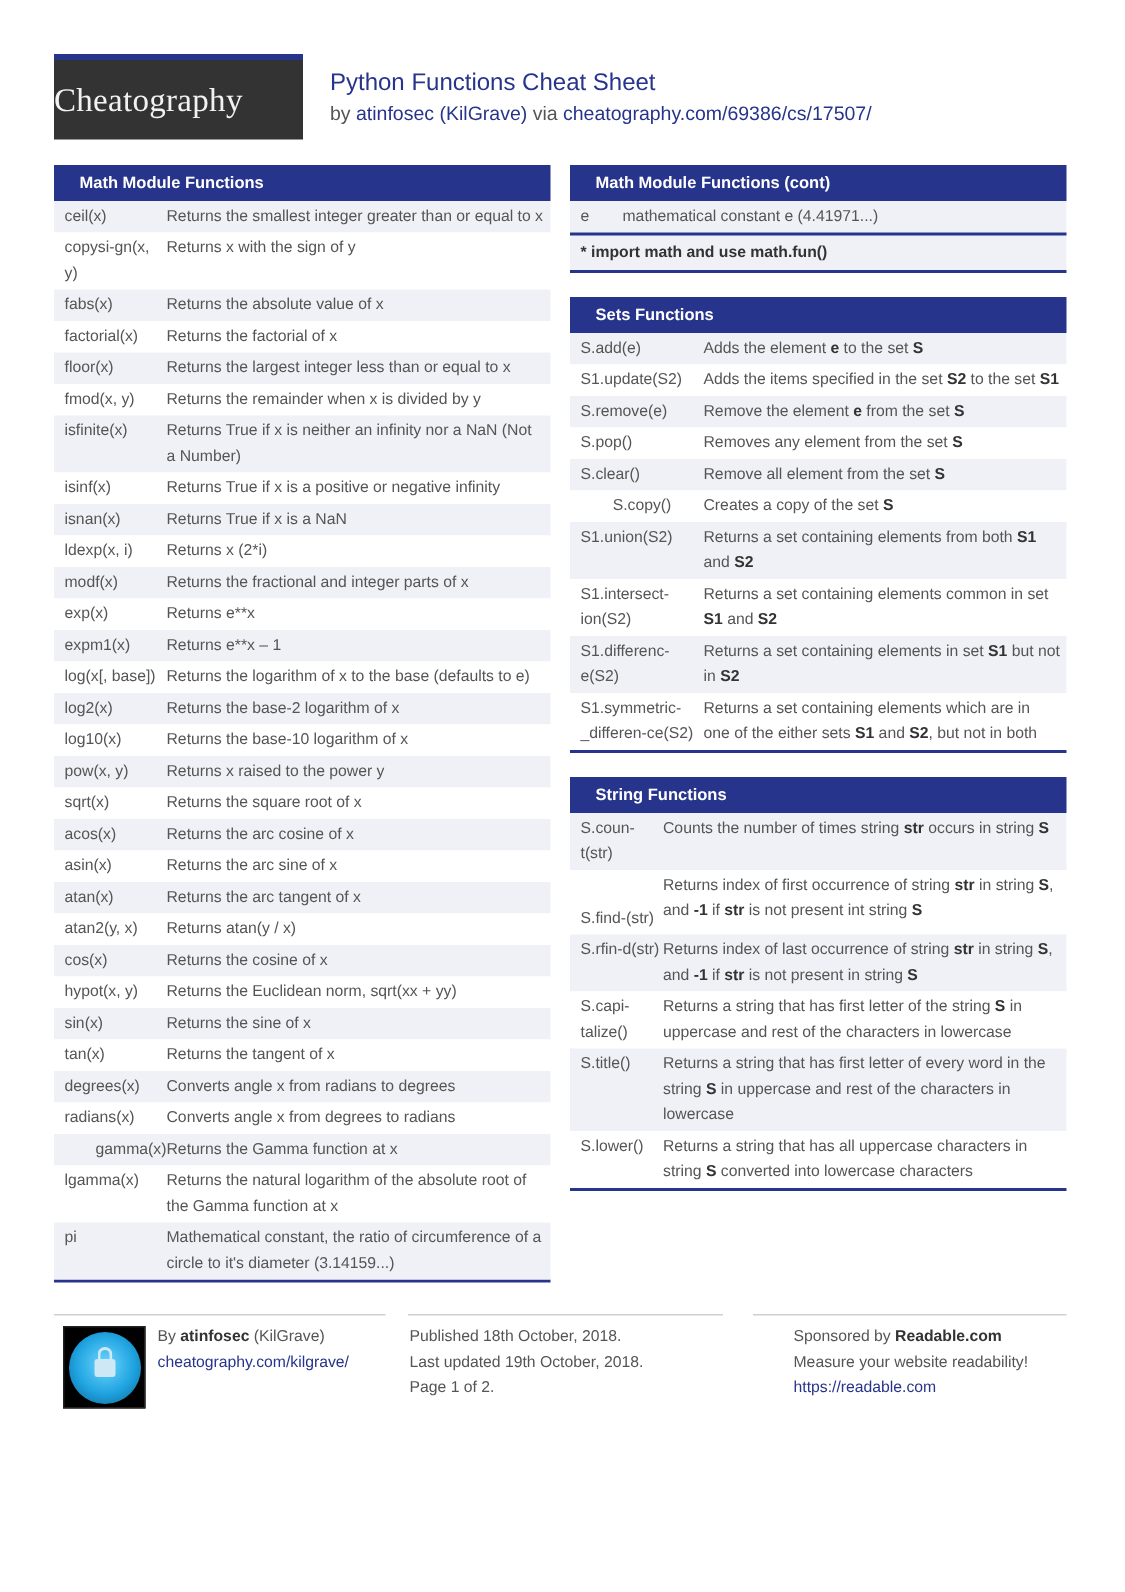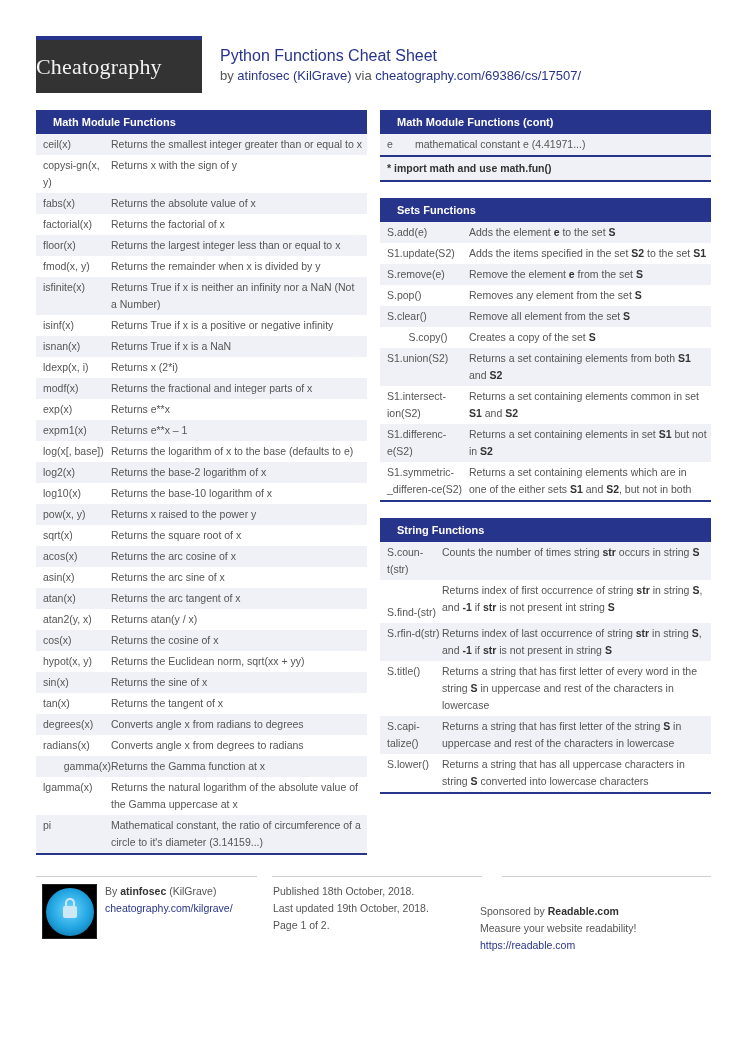--- a/index.html
+++ b/index.html
@@ -166,21 +166,21 @@
         <div class="row">
           <div class="cell-k" style="width: 68px;">radians(x)</div>
           <div class="cell-v">Converts angle x from degrees to radians</div>
         </div>
         <div class="row">
           <div class="cell-k" style="width: 68px; text-align: right;">gamma(x)</div>
           <div class="cell-v">Returns the Gamma function at x</div>
         </div>
         <div class="row">
           <div class="cell-k" style="width: 68px;">lgamma(x)</div>
-          <div class="cell-v">Returns the natural logarithm of the absolute value of the Gamma uppercase at x</div>
+          <div class="cell-v">Returns the natural logarithm of the absolute root of the Gamma function at x</div>
         </div>
         <div class="row">
           <div class="cell-k" style="width: 68px;">pi</div>
           <div class="cell-v">Mathematical constant, the ratio of circumference of a circle to it's diameter (3.14159...)</div>
         </div>
       </div>
   </div>
 </div>
 
 <div class="col right">
@@ -248,26 +248,26 @@
         </div>
         <div class="row">
           <div class="cell-k" style="width: 55px; margin-top: 22px;">S.find-(str)</div>
           <div class="cell-v">Returns index of first occurrence of string <b>str</b> in string <b>S</b>, and <b>-1</b> if <b>str</b> is not present int string <b>S</b></div>
         </div>
         <div class="row">
           <div class="cell-k" style="width: 55px;">S.rfin-d(str)</div>
           <div class="cell-v">Returns index of last occurrence of string <b>str</b> in string <b>S</b>, and <b>-1</b> if <b>str</b> is not present in string <b>S</b></div>
         </div>
         <div class="row">
+          <div class="cell-k" style="width: 55px;">S.capi-talize()</div>
+          <div class="cell-v">Returns a string that has first letter of the string <b>S</b> in uppercase and rest of the characters in lowercase</div>
+        </div>
+        <div class="row">
           <div class="cell-k" style="width: 55px;">S.title()</div>
           <div class="cell-v">Returns a string that has first letter of every word in the string <b>S</b> in uppercase and rest of the characters in lowercase</div>
-        </div>
-        <div class="row">
-          <div class="cell-k" style="width: 55px;">S.capi-talize()</div>
-          <div class="cell-v">Returns a string that has first letter of the string <b>S</b> in uppercase and rest of the characters in lowercase</div>
         </div>
         <div class="row">
           <div class="cell-k" style="width: 55px;">S.lower()</div>
           <div class="cell-v">Returns a string that has all uppercase characters in string <b>S</b> converted into lowercase characters</div>
         </div>
       </div>
   </div>
 </div>
 
 <div class="footer">
@@ -281,18 +281,18 @@
   </div>
   <div class="ftext" style="left:69px;top:7px;">
     <div><span>By </span><b>atinfosec</b><span> (KilGrave)</span></div>
     <div class="link">cheatography.com/kilgrave/</div>
   </div>
   <div class="ftext" style="left:237px;top:7px;">
     <div>Published 18th October, 2018.</div>
     <div>Last updated 19th October, 2018.</div>
     <div>Page 1 of 2.</div>
   </div>
-  <div class="ftext" style="left:444px;top:7px;margin-top:20px;">
+  <div class="ftext" style="left:493px;top:7px;">
     <div><span>Sponsored by </span><b>Readable.com</b></div>
     <div>Measure your website readability!</div>
     <div class="link">https://readable.com</div>
   </div>
 </div>
 
 </body></html>

